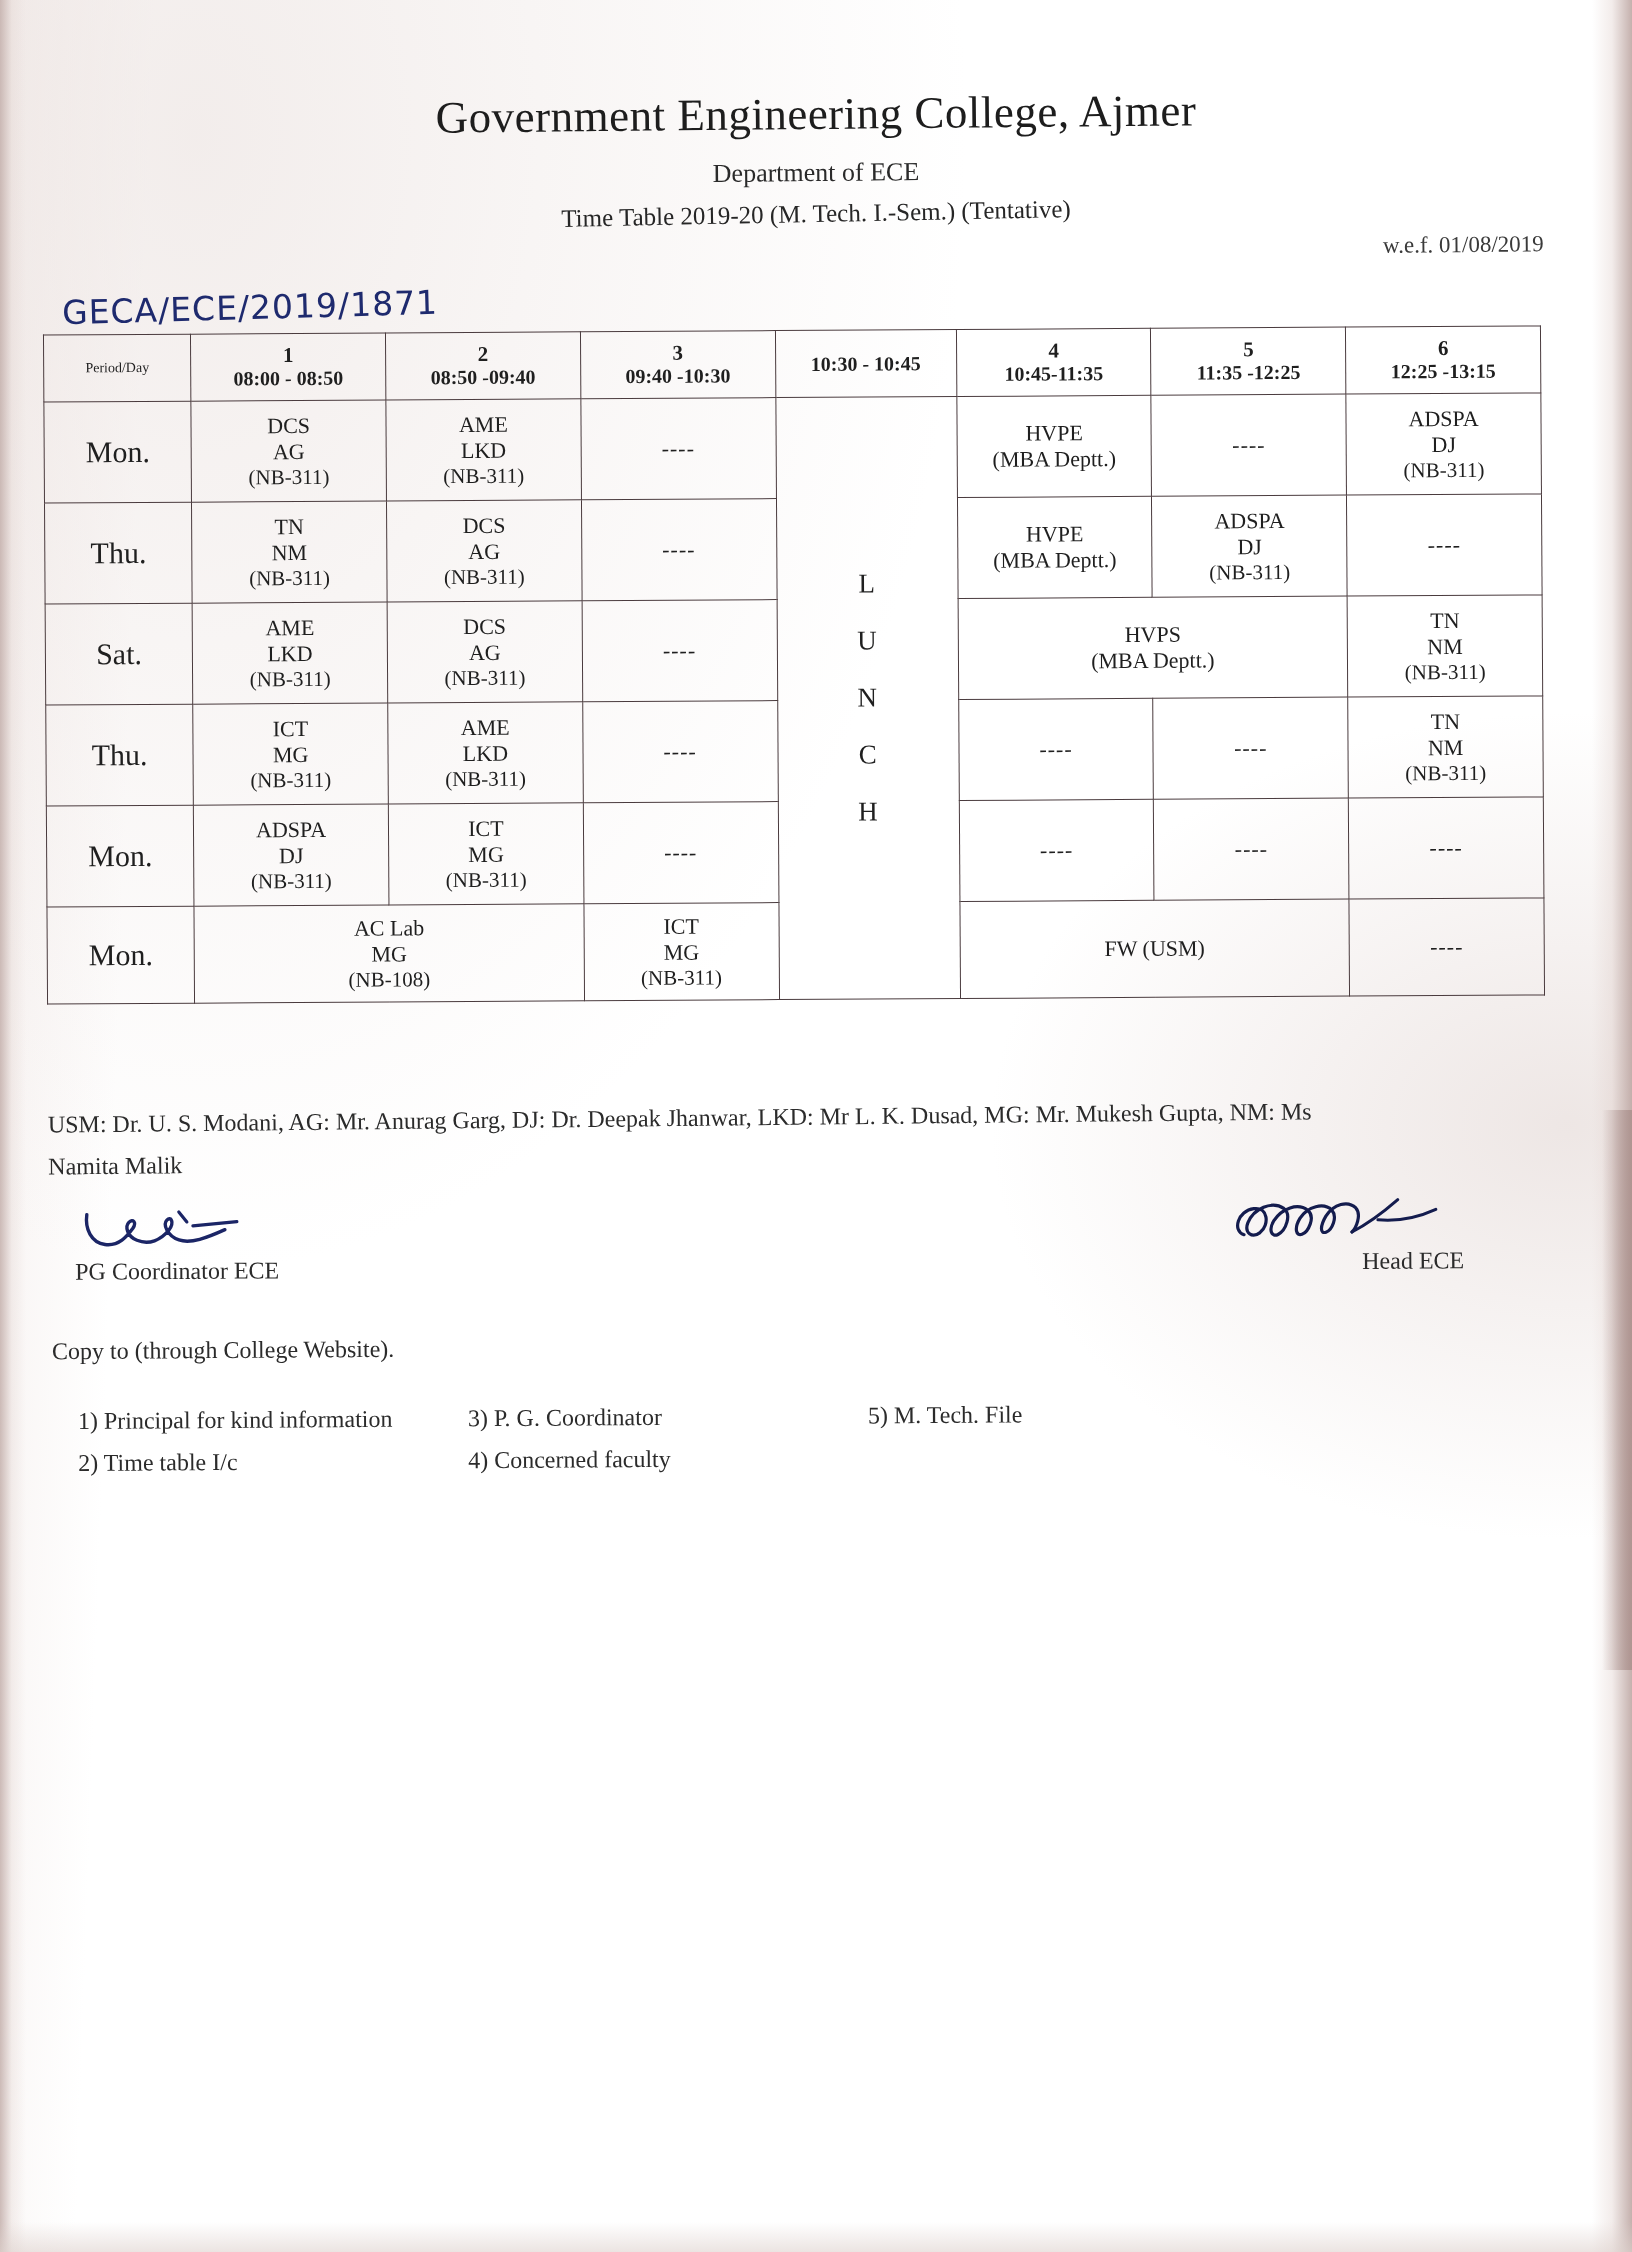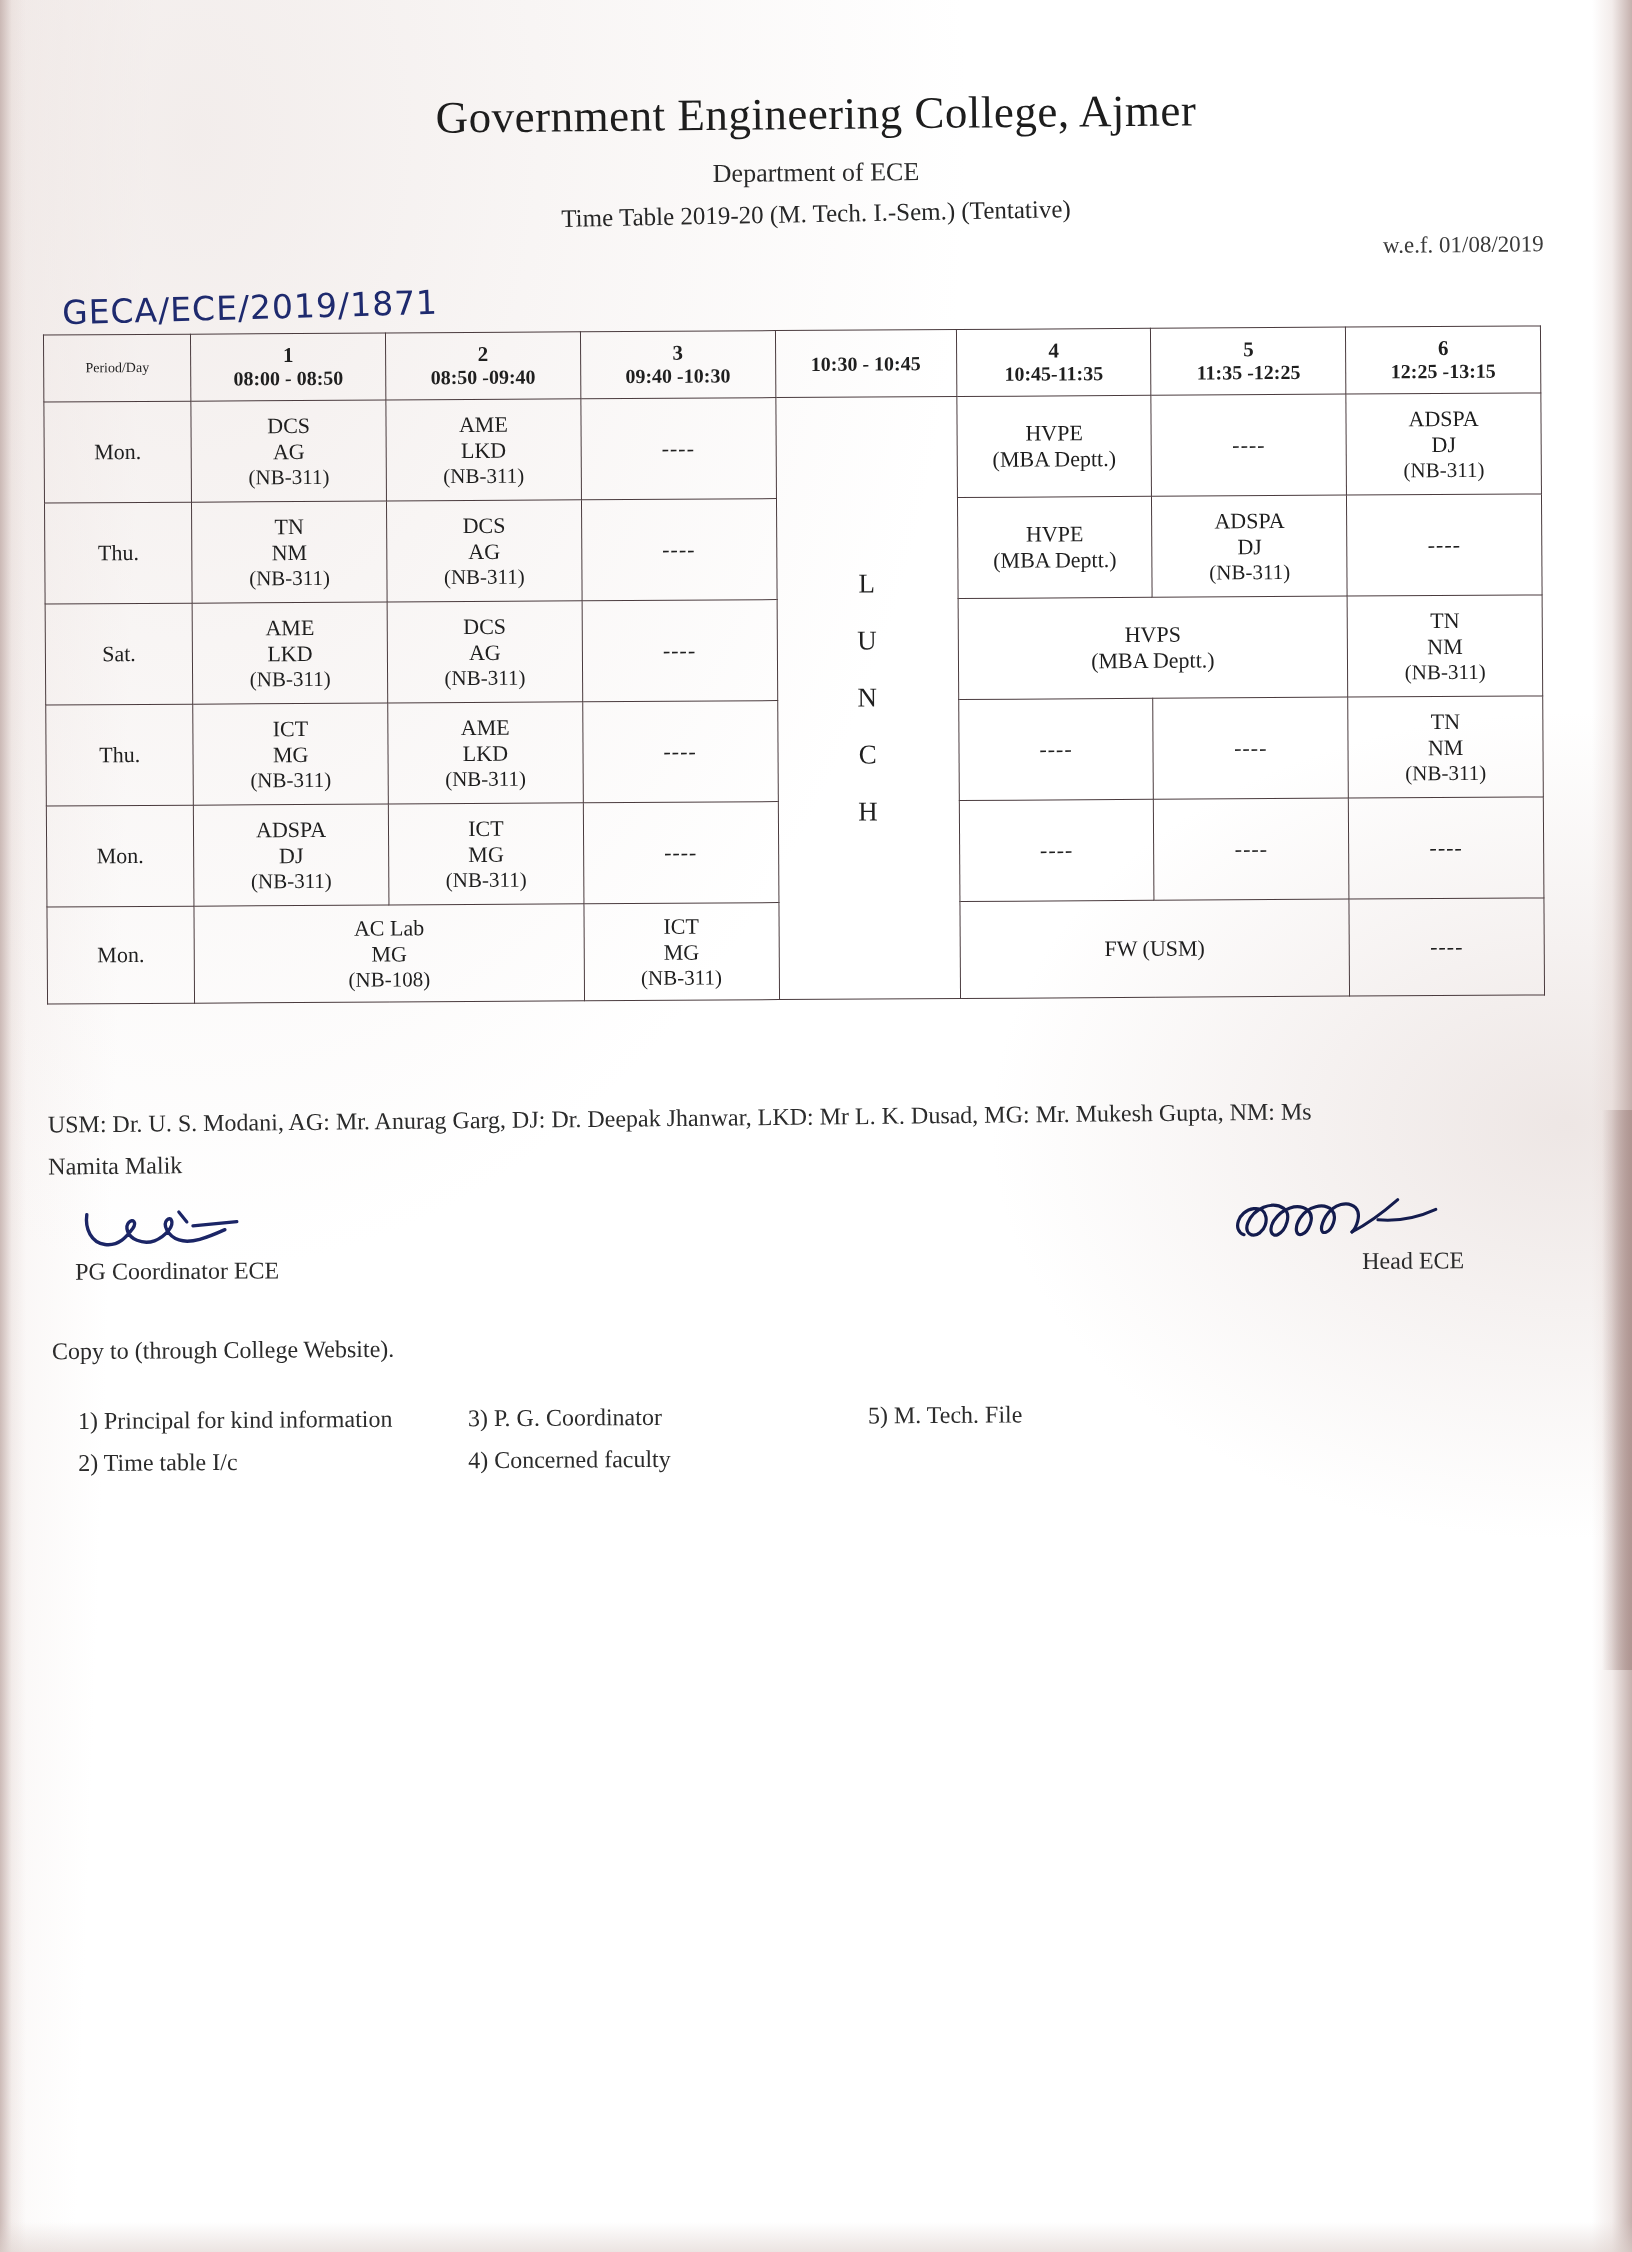--- a/index.html
+++ b/index.html
@@ -139,21 +139,21 @@
     line-height: 1.15;
     white-space: nowrap;
   }
   th.hdr { height: 62px; }
   th.hdr-day {
     font-weight: bold;
     font-size: 14px;
   }
   td.day {
     font-weight: bold;
-    font-size: 22px;
+    font-size: 30px;
     margin-top: 19px;
   }
   tr.daily td { height: 96px; }
   tr.sat td   { height: 92px; }
 
   .cell-l1, .cell-l2, .cell-l3 {
     display: block;
     line-height: 1.18;
   }
   .cell-l1 { font-size: 22px; }

